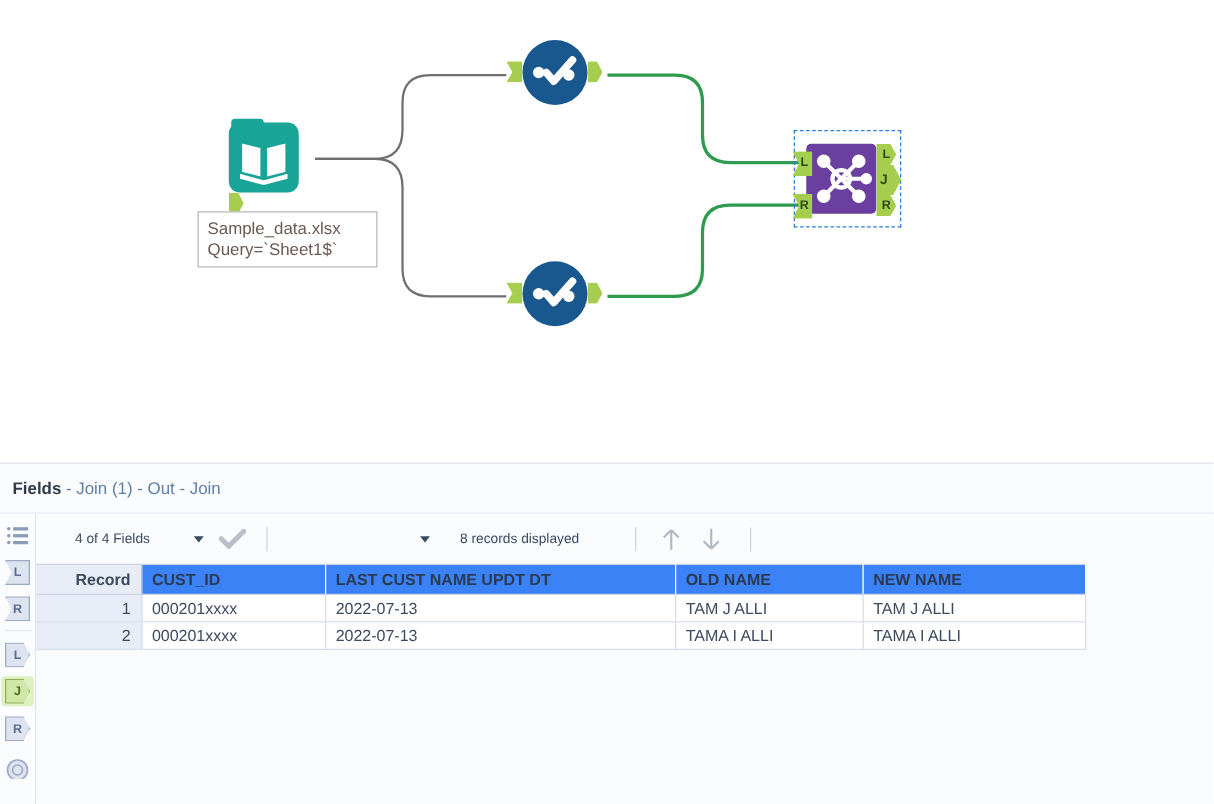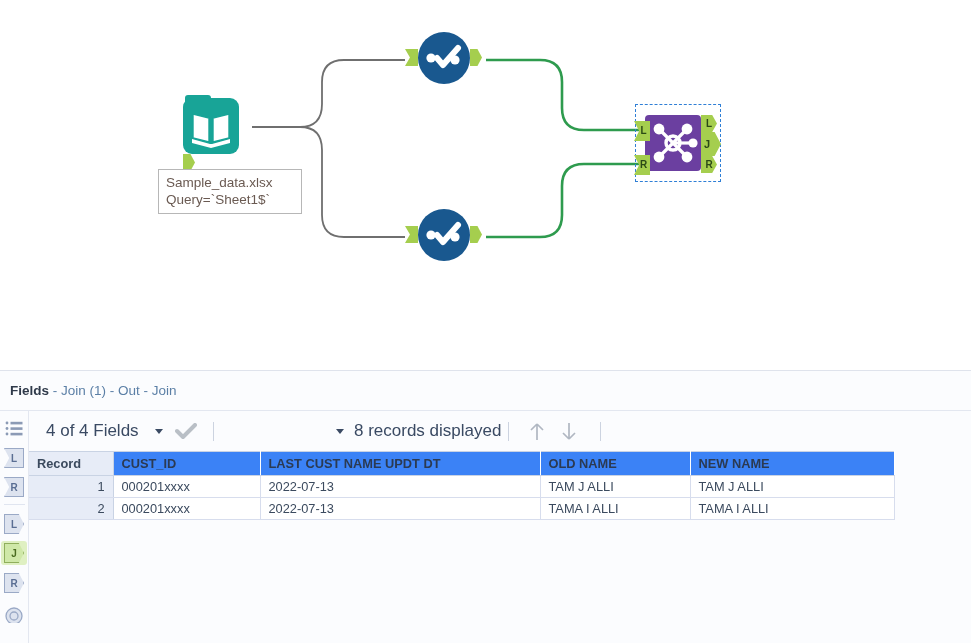--- a/index.html
+++ b/index.html
@@ -127,22 +127,23 @@
   .rail-divider {
     position:absolute; left:4px; width:21px; height:1px; background:#e0e5f0;
   }
 
   
   #grid-toolbar {
     position:absolute; left:29px; top:40px; width:942px; height:40px;
     background:#fbfcfe;
   }
   .tb {
-    position:absolute; font-size:17px; color:#3a4a63; white-space:nowrap;
+    position:absolute; font-size:11px; color:#3a4a63; white-space:nowrap;
     line-height:40px;
+    margin-left:14px;
   }
   .tb-caret {
     position:absolute; top:18px; width:0; height:0;
     border-left:4px solid transparent; border-right:4px solid transparent;
     border-top:5px solid #3a4a63;
   }
   .tb-sep {
     position:absolute; top:11px; width:1px; height:19px; background:#ccd3e0;
   }
 
@@ -160,21 +161,21 @@
   table.dg td {
     background:#ffffff; color:#3b4a5e; padding:3px 8px; height:22px;
     border-right:1px solid #d7dded; border-bottom:1px solid #d7dded;
     font-family:"Liberation Sans", sans-serif;
     white-space:nowrap; box-sizing:border-box;
   }
   table.dg td.reccol, table.dg th.reccol {
     background:#e7ecf7; text-align:right; color:#3b4a5e;
     font-weight:normal; border-right:1px solid #c9d3e4;
   }
-  table.dg th.reccol { font-weight:bold; text-align:left; }
+  table.dg th.reccol { font-weight:bold; text-align:right; }
 </style>
 </head>
 <body>
 
 <div id="app">
 
   <div id="canvas">
 
     <svg id="canvas-svg">
 
@@ -323,21 +324,21 @@
     </div>
 
     <div id="grid">
       <table class="dg">
         <thead>
           <tr>
             <th class="reccol" style="width:84px;">Record</th>
             <th style="width:147px;">CUST_ID</th>
             <th style="width:280px;margin-left:20px;">LAST CUST NAME UPDT DT</th>
             <th style="width:150px;">OLD NAME</th>
-            <th style="width:204px;margin-top:14px;">NEW NAME</th>
+            <th style="width:178px;margin-top:14px;">NEW NAME</th>
           </tr>
         </thead>
         <tbody>
           <tr>
             <td class="reccol">1</td>
             <td>000201xxxx</td>
             <td>2022-07-13</td>
             <td>TAM J ALLI</td>
             <td>TAM J ALLI</td>
           </tr>

